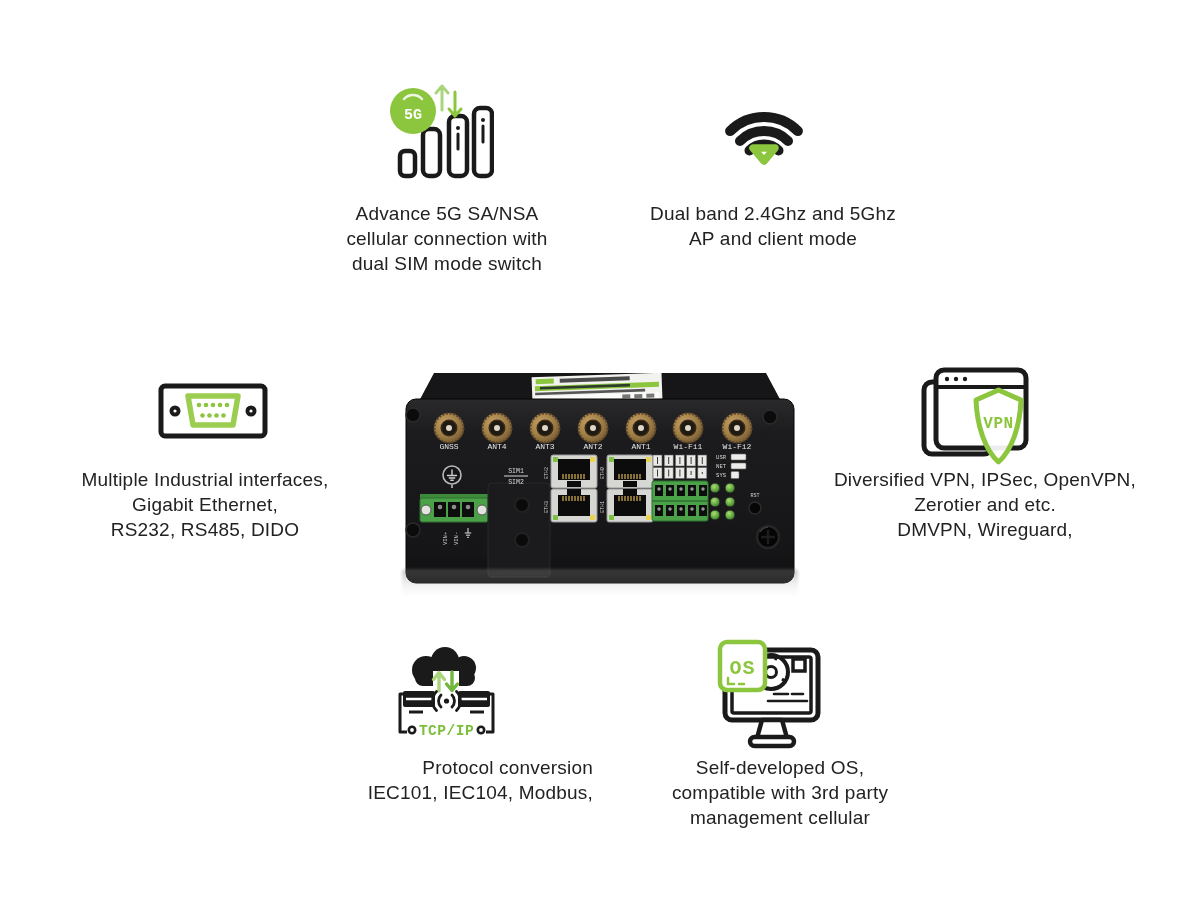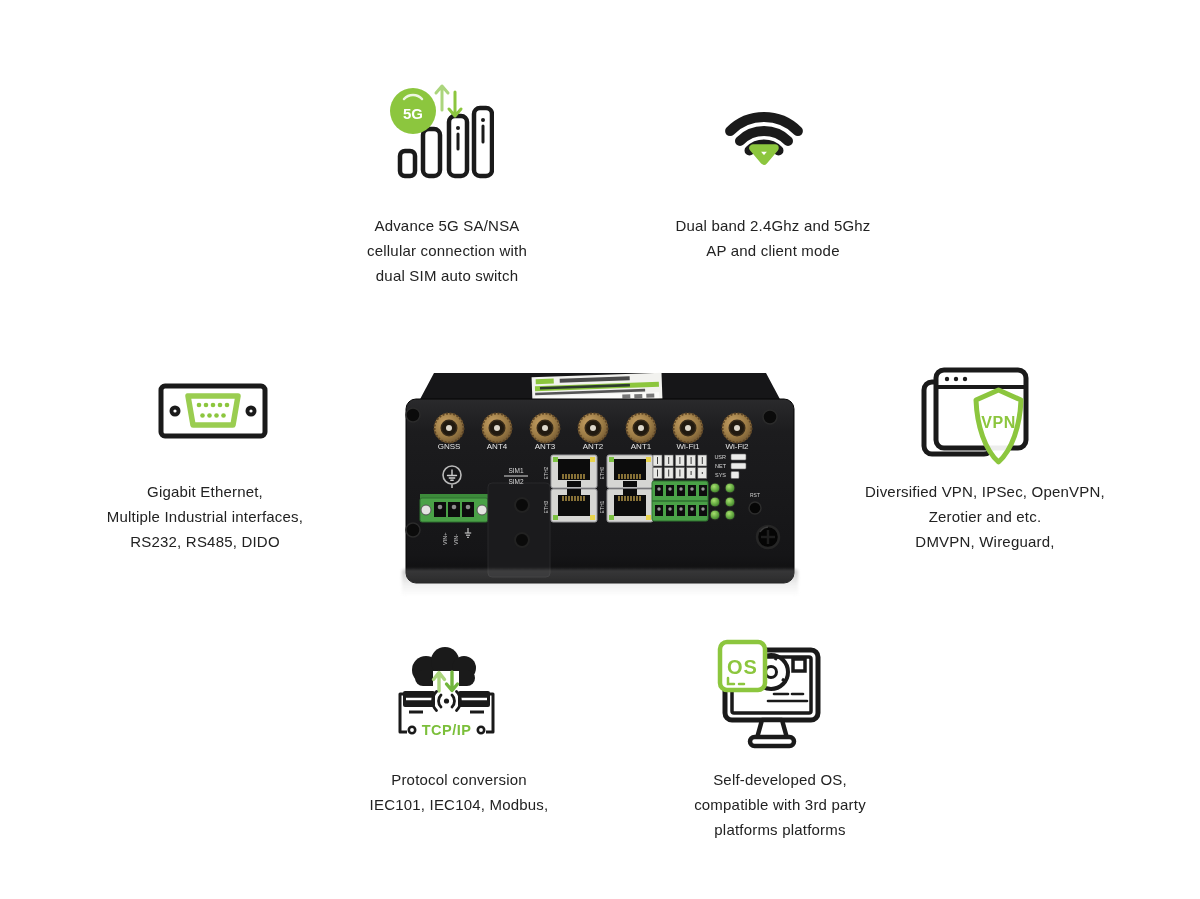--- a/index.html
+++ b/index.html
@@ -2,24 +2,24 @@
 <html><head>
 <meta charset="utf-8">
 <style>
   html,body{margin:0;padding:0;}
   body{
     width:1200px;height:899px;position:relative;background:#ffffff;
     font-family:"Liberation Sans", sans-serif;overflow:hidden;
   }
   .stage{position:absolute;inset:0;}
   .feature{position:absolute;}
-  .feature-icon{position:absolute;}
+  .feature-icon{position:absolute;font-family:Liberation Mono, monospace;}
   .feature-text{
     position:absolute;text-align:center;color:#222222;
-    font-size:15px;line-height:25px;letter-spacing:.2px;font-weight:400;margin-top:12px;
+    font-size:19px;line-height:25px;letter-spacing:.2px;font-weight:400;
   }
   .feature-text div{white-space:nowrap;}
   svg{display:block;}
   .reflection{
     position:absolute;left:402px;top:569px;width:396px;height:28px;
     background:linear-gradient(180deg, rgba(120,120,120,.40) 0%, rgba(175,175,175,.18) 55%, rgba(255,255,255,0) 100%);
     filter:blur(1.6px);border-radius:4px;
   }
 </style>
 </head>
@@ -47,21 +47,21 @@
           <path d="M65 11 L65 34 M59 28 L65 35 L71 28"></path>
         </g>
         <circle cx="23" cy="30" r="23" fill="#8cc63e"></circle>
         <path d="M14 18 A 12 12 0 0 1 32 18" stroke="#ffffff" stroke-width="2.5" fill="none" stroke-linecap="round" opacity=".85"></path>
         <text x="23" y="38" text-anchor="middle" font-size="15" font-weight="bold" fill="#ffffff">5G</text>
       </svg>
     </div>
     <div class="feature-text" style="left:287px;top:201px;width:320px;">
       <div>Advance 5G SA/NSA</div>
       <div>cellular connection with</div>
-      <div>dual SIM auto switch</div>
+      <div>dual SIM mode switch</div>
     </div>
   </div>
 
   <div class="feature">
     <div class="feature-icon" style="left:712px;top:89px;">
       <svg width="104" height="84" viewBox="0 0 104 84">
         <g stroke="#1a1a1a" stroke-width="10" fill="none" stroke-linecap="round">
           <path d="M18.1 42.1 A 48 48 0 0 1 85.9 42.1"></path>
           <path d="M28.0 52.0 A 34 34 0 0 1 76.0 52.0"></path>
           <path d="M37.5 61.5 A 20.5 20.5 0 0 1 66.5 61.5"></path>
@@ -91,22 +91,22 @@
           <circle cx="62" cy="22" r="2.3"></circle>
             <circle cx="69" cy="22" r="2.3"></circle>
           <circle cx="44.5" cy="32.5" r="2.3"></circle>
             <circle cx="51.5" cy="32.5" r="2.3"></circle>
           <circle cx="58.5" cy="32.5" r="2.3"></circle>
             <circle cx="65.5" cy="32.5" r="2.3"></circle>
         </g>
       </svg>
     </div>
     <div class="feature-text" style="left:45px;top:467px;width:320px;">
+      <div>Multiple Industrial interfaces,</div>
       <div>Gigabit Ethernet,</div>
-      <div>Multiple Industrial interfaces,</div>
       <div>RS232, RS485, DIDO</div>
     </div>
   </div>
 
   <div class="feature">
     <div class="feature-icon" style="left:920px;top:366px;">
       <svg width="110" height="102" viewBox="0 0 110 102">
         <rect x="4" y="16" width="68" height="72" rx="8" fill="#ffffff" stroke="#1a1a1a" stroke-width="5"></rect>
         <rect x="16" y="4" width="90" height="78" rx="8" fill="#ffffff" stroke="#1a1a1a" stroke-width="5"></rect>
         <line x1="17" y1="21" x2="105" y2="21" stroke="#1a1a1a" stroke-width="4"></line>
@@ -155,21 +155,21 @@
         <circle cx="53.5" cy="57" r="2.6" fill="#1a1a1a"></circle>
         <g stroke="#1a1a1a" stroke-width="3" fill="none" stroke-linejoin="round">
           <path d="M16 50 L7 50 L7 88 L14 88"></path>
           <path d="M91 50 L100 50 L100 88 L93 88"></path>
         </g>
         <circle cx="19" cy="86" r="3.2" fill="#ffffff" stroke="#1a1a1a" stroke-width="2.6"></circle>
         <circle cx="88" cy="86" r="3.2" fill="#ffffff" stroke="#1a1a1a" stroke-width="2.6"></circle>
         <text x="53.5" y="91" text-anchor="middle" font-size="14.5" font-weight="bold" fill="#7bbf3a" letter-spacing="0.5">TCP/IP</text>
       </svg>
     </div>
-    <div class="feature-text" style="left:299px;top:755px;width:320px;">
+    <div class="feature-text" style="left:273px;top:755px;width:320px;text-align:right;">
       <div>Protocol conversion</div>
       <div>IEC101, IEC104, Modbus,</div>
     </div>
   </div>
 
   <div class="feature">
     <div class="feature-icon" style="left:714px;top:638px;">
       <svg width="116" height="112" viewBox="0 0 116 112">
         <rect x="11" y="12" width="93" height="70" rx="7" fill="#ffffff" stroke="#1a1a1a" stroke-width="5"></rect>
         <rect x="18" y="19" width="79" height="56" rx="2" fill="#ffffff" stroke="#1a1a1a" stroke-width="3.5"></rect>
@@ -191,21 +191,21 @@
         <text x="28.5" y="36" text-anchor="middle" font-size="20" font-weight="bold" fill="#8cc63e" letter-spacing="1">OS</text>
         <g stroke="#8cc63e" stroke-width="2.5" fill="none" stroke-linecap="round">
           <path d="M14 40 L14 46 L20 46"></path>
           <line x1="25" y1="46" x2="30" y2="46"></line>
         </g>
       </svg>
     </div>
     <div class="feature-text" style="left:617px;top:755px;width:326px;">
       <div>Self-developed OS,</div>
       <div>compatible with 3rd party</div>
-      <div>platforms platforms</div>
+      <div>management cellular</div>
     </div>
   </div>
 
   <div class="feature-icon" style="left:400px;top:371px;">
     <svg width="400" height="215" viewBox="0 0 400 215">
       <defs>
         <linearGradient id="bodyGrad" x1="0" y1="0" x2="0" y2="1">
           <stop offset="0" stop-color="#2a2a2c"></stop>
           <stop offset="0.18" stop-color="#1c1c1e"></stop>
           <stop offset="0.85" stop-color="#151517"></stop>

